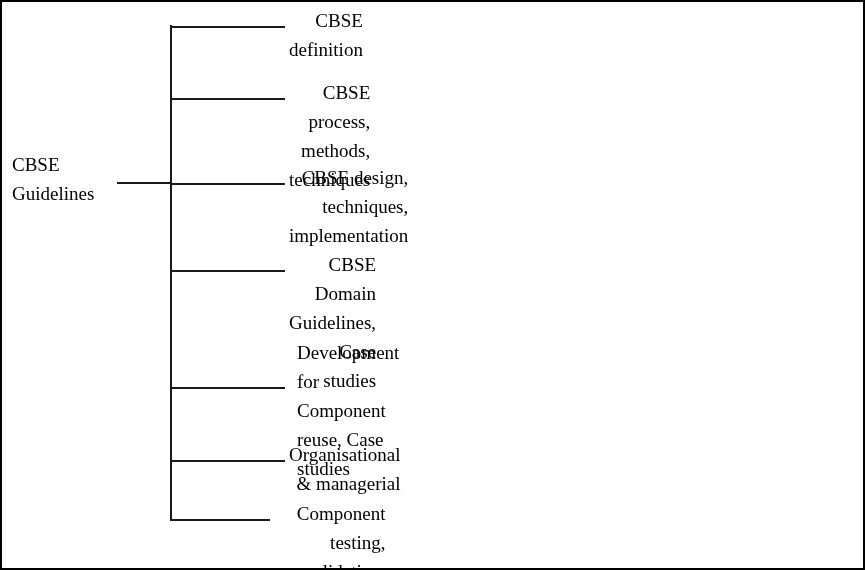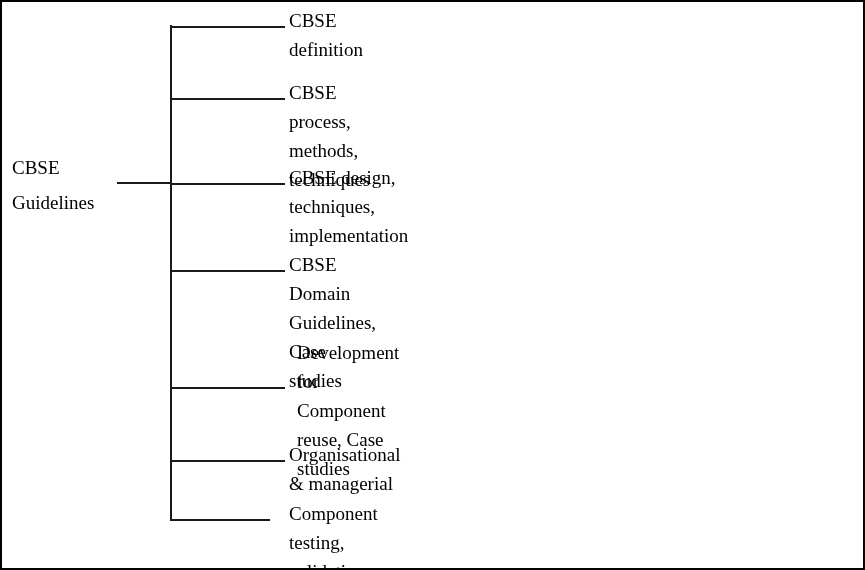--- a/index.html
+++ b/index.html
@@ -21,21 +21,21 @@
     color: #000000;
   }
 
   
   #root-label {
     position: absolute;
     left: 10px;
     top: 148px;
     width: 110px;
     font-size: 19px;
-    line-height: 35px;
+    line-height: 29px;
     color: #000000;
     white-space: pre-line;
   }
 
   
   .line {
     position: absolute;
     background: #1a1a1a;
   }
   .h-line {
@@ -75,20 +75,21 @@
     position: absolute;
     font-size: 19px;
     line-height: 29px;
     color: #000000;
     white-space: pre-line;
   }
   
   .branch.align-first .leaf-text {
     left: 119px;
     top: -20px;
+    text-align: right;
   }
   
   .branch.align-second .leaf-text {
     left: 119px;
     top: -49px;
     margin-left: 8px;
   }
 </style>
 </head>
 <body>

